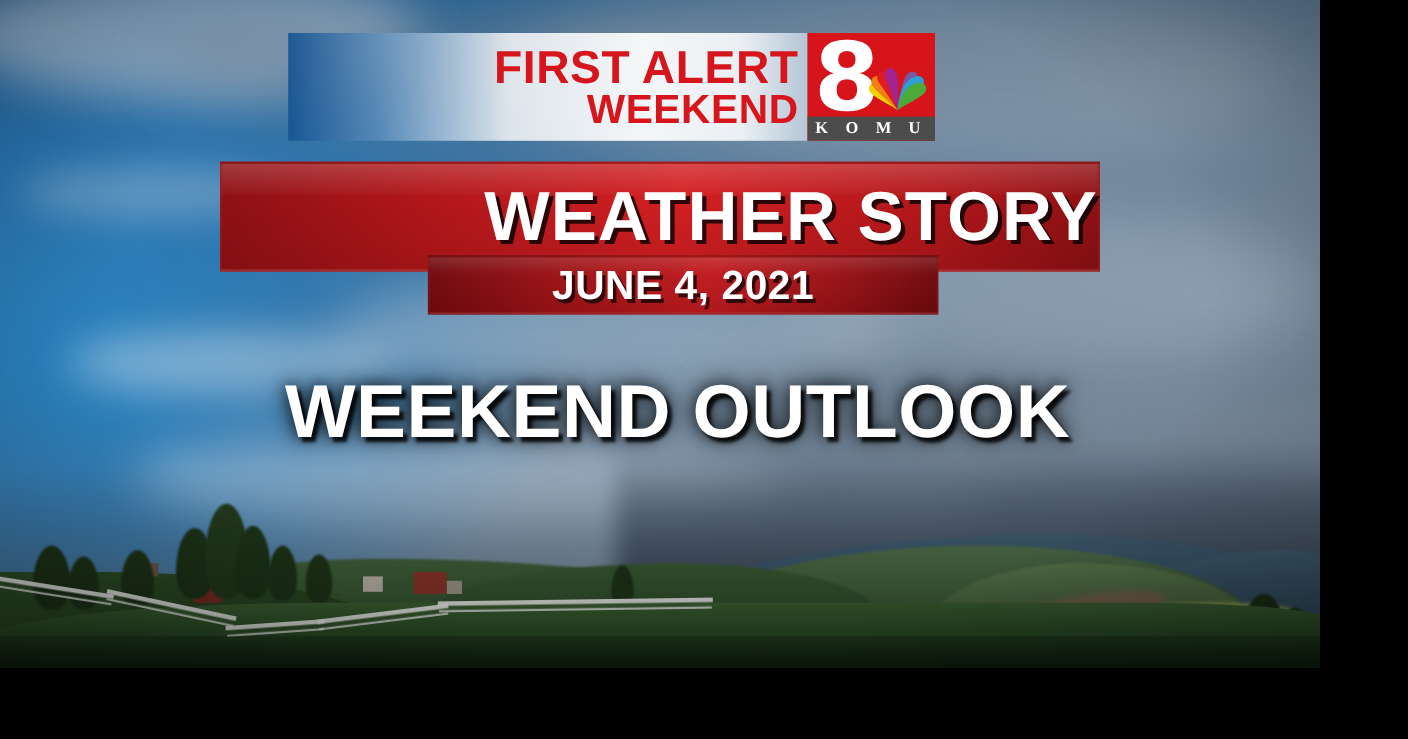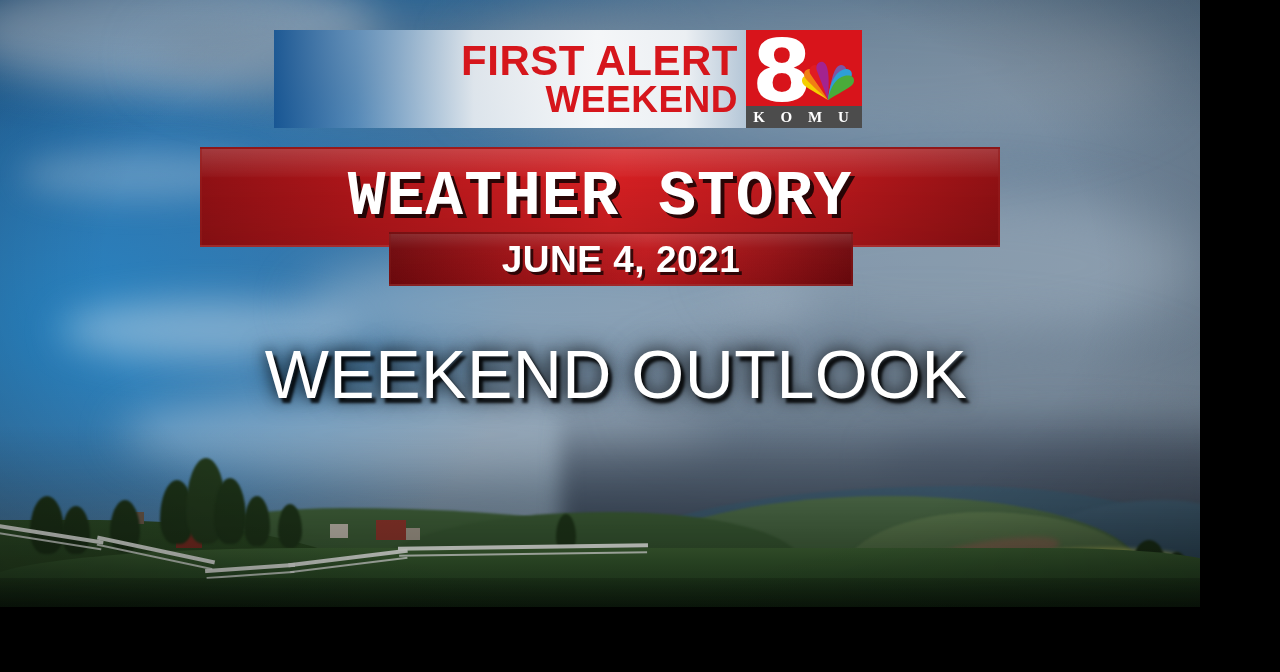--- a/index.html
+++ b/index.html
@@ -243,21 +243,20 @@
     background: linear-gradient(90deg,
         rgba(22,84,146,0.92) 0%,
         rgba(96,146,192,0.72) 14%,
         rgba(236,240,244,0.90) 34%,
         rgba(250,251,252,0.96) 55%,
         rgba(246,248,250,0.92) 70%,
         rgba(150,180,208,0.70) 88%,
         rgba(34,92,150,0.82) 100%);
     display: flex;
     align-items: stretch;
-    margin-left: 12px;
   }
   #header-text {
     flex: 1;
     display: flex;
     flex-direction: column;
     align-items: flex-end;
     justify-content: center;
     padding-right: 8px;
     padding-top: 2px;
   }
@@ -319,22 +318,21 @@
     position: absolute;
     left: 200px; top: 147px;
     width: 800px; height: 100px;
     background:
       linear-gradient(180deg, rgba(255,255,255,0.18) 0%, rgba(255,255,255,0.03) 28%, rgba(0,0,0,0.0) 30%, rgba(0,0,0,0.10) 100%),
       linear-gradient(100deg, #8e1014 0%, #b0161a 22%, #d31f22 52%, #b3171b 80%, #8d1013 100%);
     border: 2px solid rgba(150,30,30,0.55);
     box-sizing: border-box;
     display: flex;
     align-items: center;
-    justify-content: center;
-    font-family: Liberation Mono, monospace;
+    justify-content: flex-end;
   }
   #story-title {
     color: #ffffff;
     font-weight: bold;
     font-size: 63px;
     line-height: 63px;
     letter-spacing: 1px;
     white-space: nowrap;
     text-shadow: 4px 4px 0 rgba(0,0,0,0.78);
   }
@@ -366,21 +364,21 @@
 
   
   #headline {
     position: absolute;
     left: 0; top: 336px;
     width: 1200px;
     text-align: center;
   }
   .headline-line {
     color: #ffffff;
-    font-weight: normal;
+    font-weight: bold;
     font-size: 68px;
     line-height: 76px;
     letter-spacing: 0.5px;
     white-space: nowrap;
     text-shadow:
       0 0 14px rgba(0,0,0,0.80),
       0 0 26px rgba(0,0,0,0.60),
       4px 5px 3px rgba(0,0,0,0.85);
     margin-left: 32px;
   }

